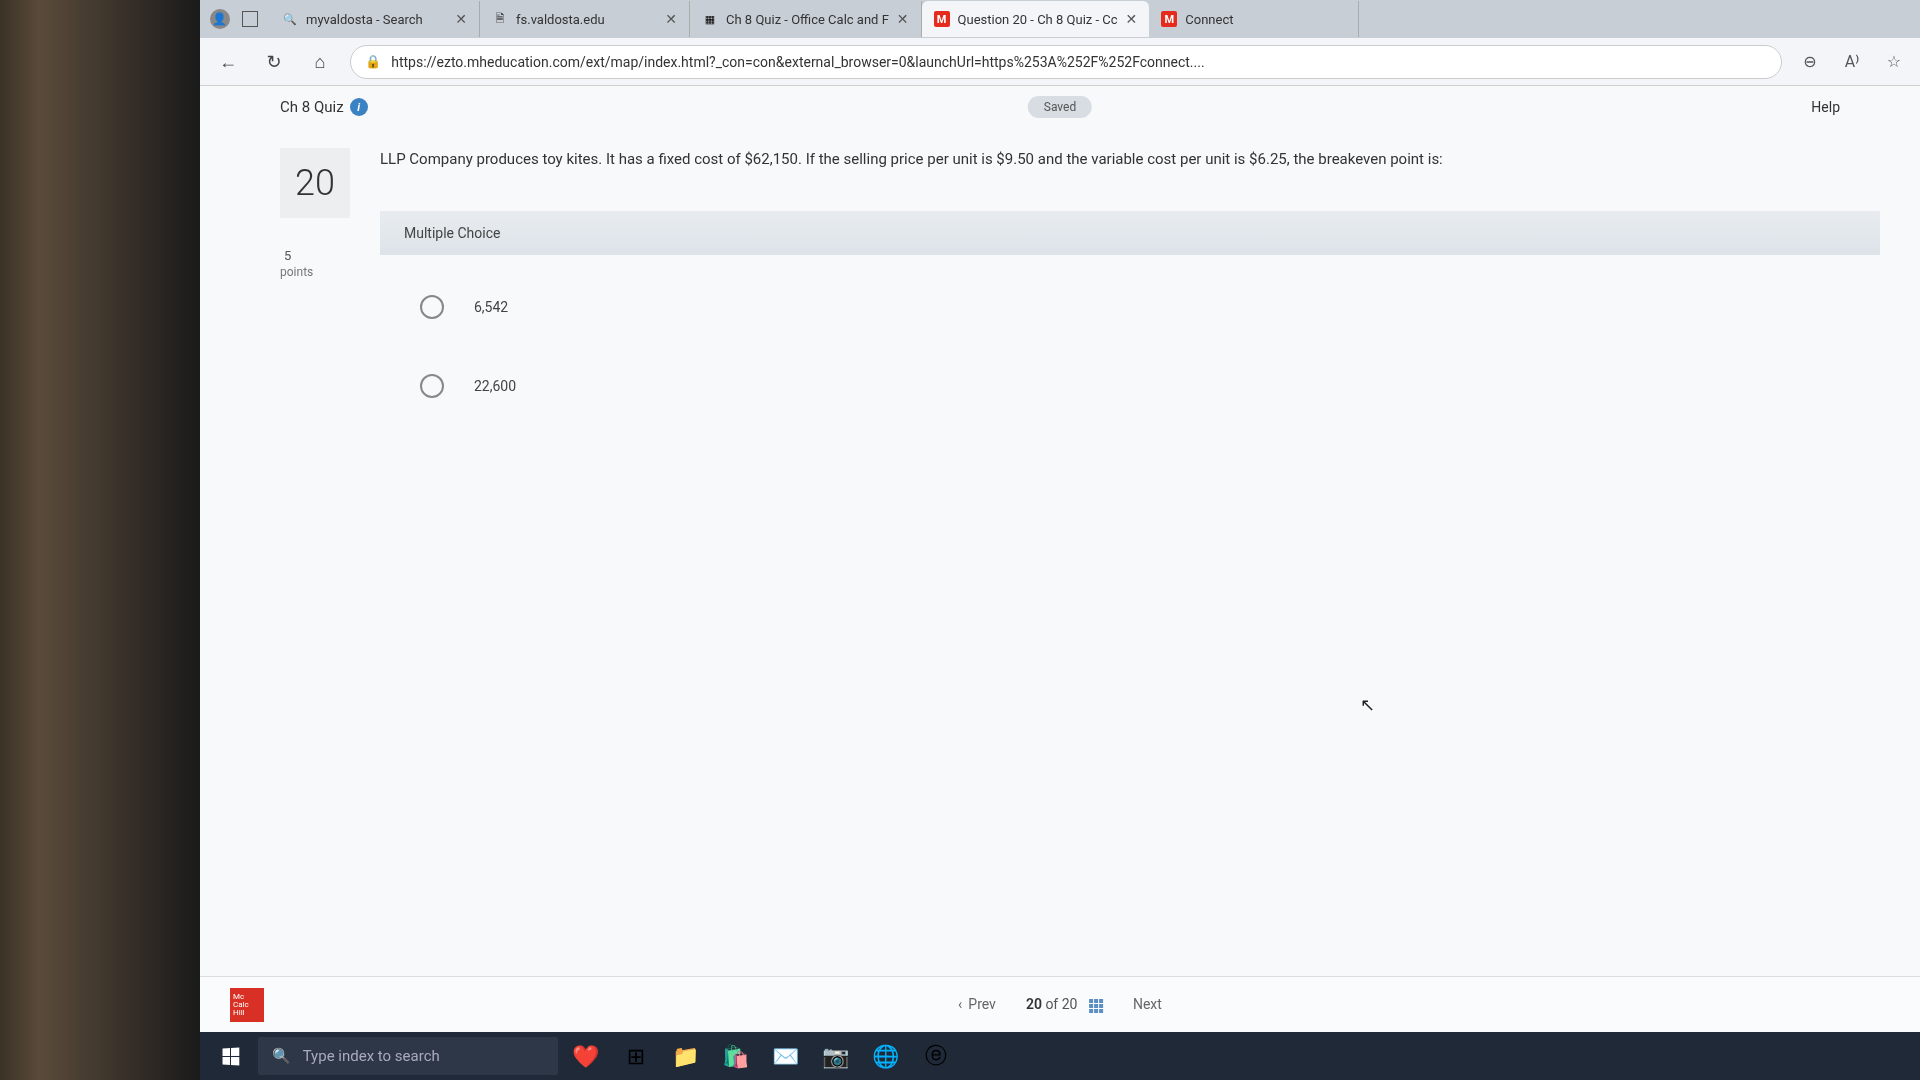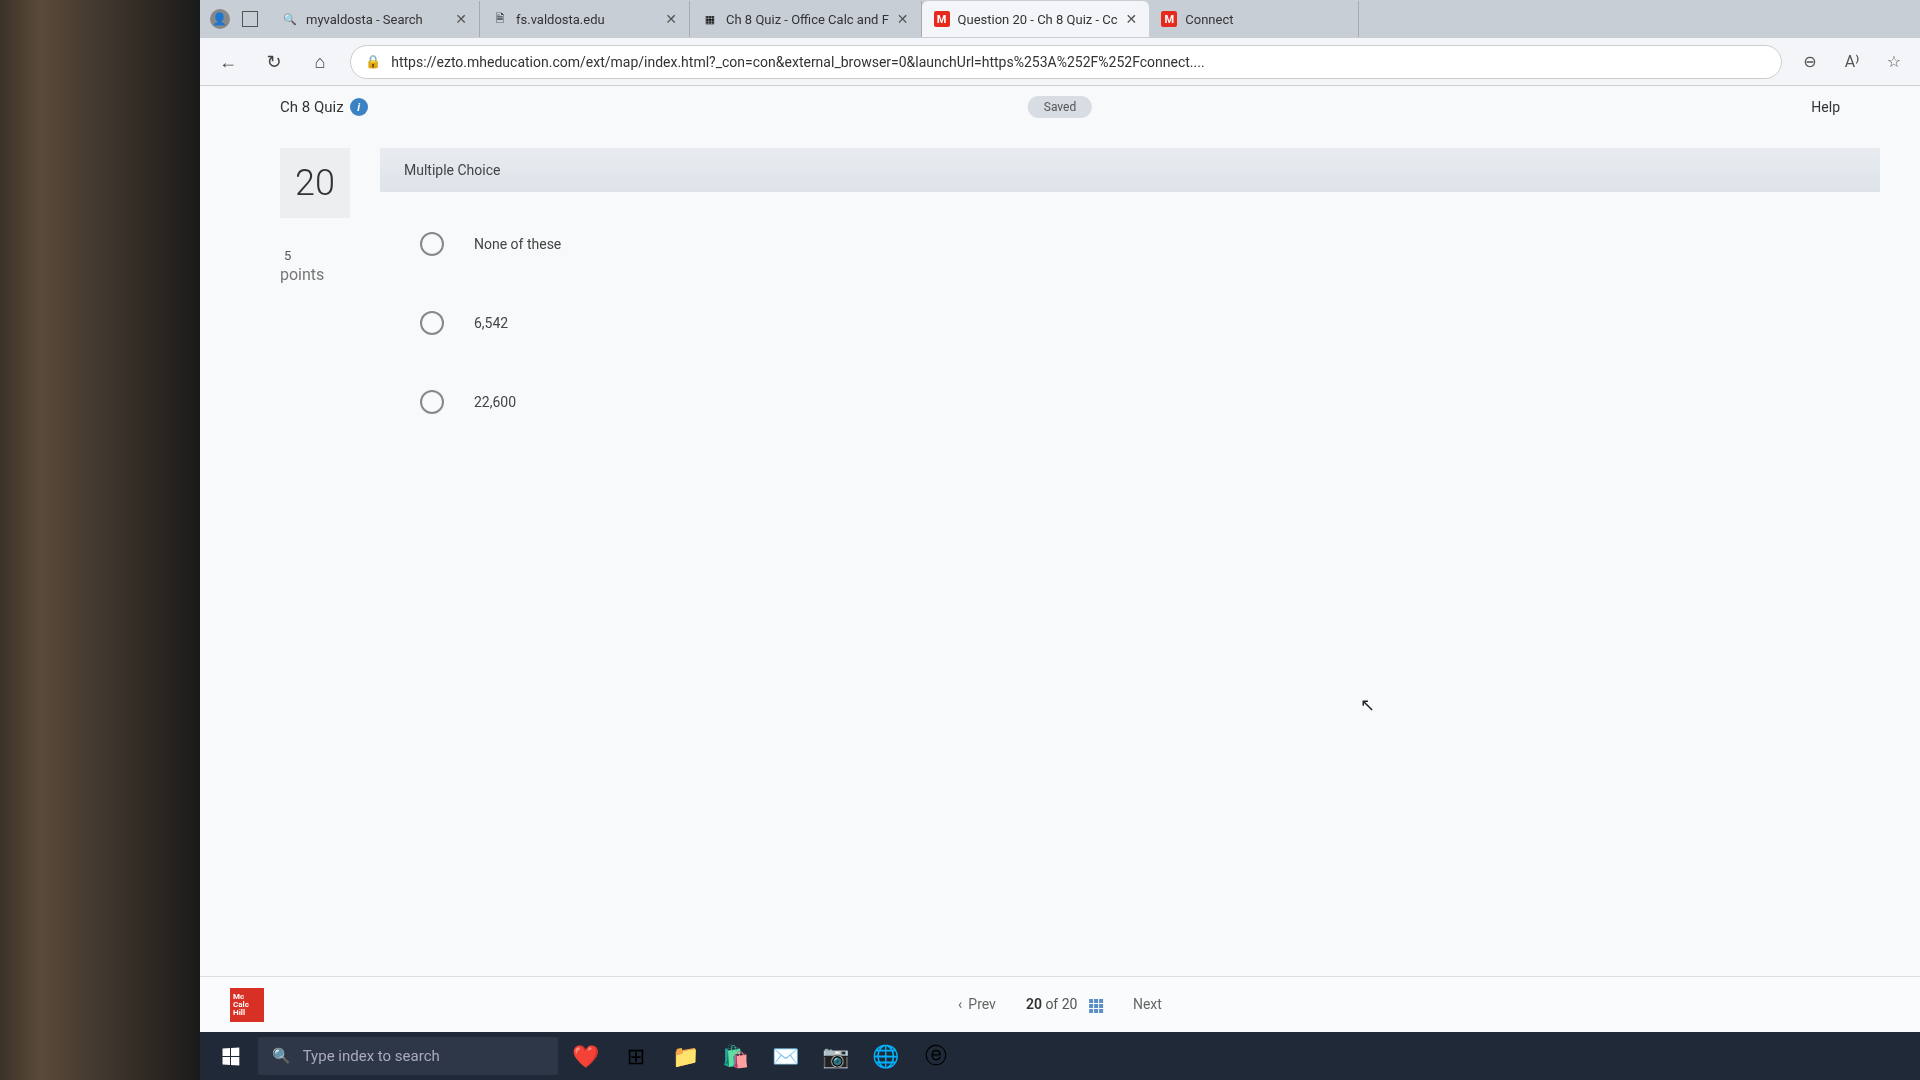--- a/index.html
+++ b/index.html
@@ -32,32 +32,32 @@
     .quiz-header { height: 42px; display: flex; align-items: center; padding: 0 80px 0 80px; }
     .quiz-title { font-size: 15px; color: #333; display:flex; align-items:center; gap:6px; }
     .info-badge { width: 18px; height: 18px; border-radius: 50%; background: #3b82c4; color: #fff; display: inline-flex; align-items: center; justify-content: center; font-size: 11px; font-weight: bold; font-style: italic; }
     .saved-pill { margin-left: auto; margin-right: auto; position: absolute; left: 50%; transform: translateX(-50%); background: #d8dde3; padding: 4px 16px; border-radius: 12px; font-size: 12px; color: #555; }
     .help-link { margin-left: auto; font-size: 14px; color: #333; cursor:pointer; }
     
     .question-area { padding: 20px 0 0 80px; display: flex; gap: 30px; }
     .q-sidebar { width: 70px; flex-shrink: 0; }
     .q-number-box { width: 70px; height: 70px; background: #edeef0; display: flex; align-items: center; justify-content: center; font-size: 36px; color: #333; font-weight: 300; margin-bottom: 30px; }
     .q-points { font-size: 13px; color: #555; text-align: left; padding-left: 4px; line-height: 1.3; }
-    .q-points-label { font-size: 16px; color: #777; }
+    .q-points-label { font-size: 12px; color: #777; }
     
     .q-main { flex: 1; padding-right: 40px; }
     .q-text { font-size: 15px; color: #333; line-height: 1.5; margin-bottom: 40px; max-width: 1100px; }
     .mc-header { background: linear-gradient(180deg, #e8ecf0, #dde3e9); padding: 14px 24px; font-size: 14px; color: #444; width: 100%; }
     .choices { padding: 40px 0 0 40px; }
     .choice { display: flex; align-items: center; gap: 30px; margin-bottom: 55px; cursor: pointer; }
     .radio { width: 24px; height: 24px; border: 2px solid #888; border-radius: 50%; flex-shrink: 0; }
     .choice-text { font-size: 14px; color: #444; }
     
     .footer-nav { position: absolute; bottom: 0; left: 0; right: 0; height: 56px; background: #fafbfc; border-top: 1px solid #ddd; display: flex; align-items: center; padding: 0 30px; }
-    .mh-logo { width: 34px; height: 34px; background: #d93025; color: #fff; font-size: 8px; display:flex; flex-direction:column; align-items:flex-start; justify-content:center; padding:2px 3px; line-height:1; font-weight:bold; }
+    .mh-logo { width: 34px; height: 34px; background: #d93025; color: #fff; font-size: 8px; display:flex; flex-direction:column; align-items:flex-start; justify-content:center; padding:2px 3px; line-height:1; font-weight:normal; }
     .nav-center { position: absolute; left: 50%; transform: translateX(-50%); display: flex; align-items: center; gap: 30px; font-size: 14px; color: #666; }
     .nav-prev, .nav-next { display: flex; align-items: center; gap: 6px; cursor: pointer; }
     .nav-pos { color: #555; }
     .nav-pos .cur { font-weight: 600; color: #333; }
     .grid-icon { display: inline-grid; grid-template-columns: repeat(3,4px); grid-template-rows: repeat(3,4px); gap: 1px; margin-left: 8px; vertical-align: middle; }
     .grid-icon span { background: #5a8fc4; }
     
     .taskbar { position: absolute; bottom: 0; left: 0; right: 0; height: 48px; background: #1f2937; display: flex; align-items: center; padding: 0 8px; gap: 6px; }
     .start-btn { width: 44px; height: 40px; display:flex; align-items:center; justify-content:center; }
     .win-icon { display:grid; grid-template-columns: 8px 8px; grid-template-rows: 8px 8px; gap:1px; transform: perspective(30px) rotateY(-10deg);}
@@ -128,26 +128,23 @@
       <div class="help-link">Help</div>
     </div>
 
     <div class="question-area">
       <div class="q-sidebar">
         <div class="q-number-box">20</div>
         <div class="q-points">5</div>
         <div class="q-points-label">points</div>
       </div>
       <div class="q-main">
+        <div class="q-text">LLP Company produces toy kites. It has a fixed cost of $62,150. If the selling price per unit is $9.50 and the variable cost per unit is $6.25, the breakeven point is:</div>
         <div class="mc-header">Multiple Choice</div>
         <div class="choices">
-          <div class="choice">
-            <div class="radio"></div>
-            <div class="choice-text">None of these</div>
-          </div>
           <div class="choice">
             <div class="radio"></div>
             <div class="choice-text">6,542</div>
           </div>
           <div class="choice">
             <div class="radio"></div>
             <div class="choice-text">22,600</div>
           </div>
         </div>
       </div>

